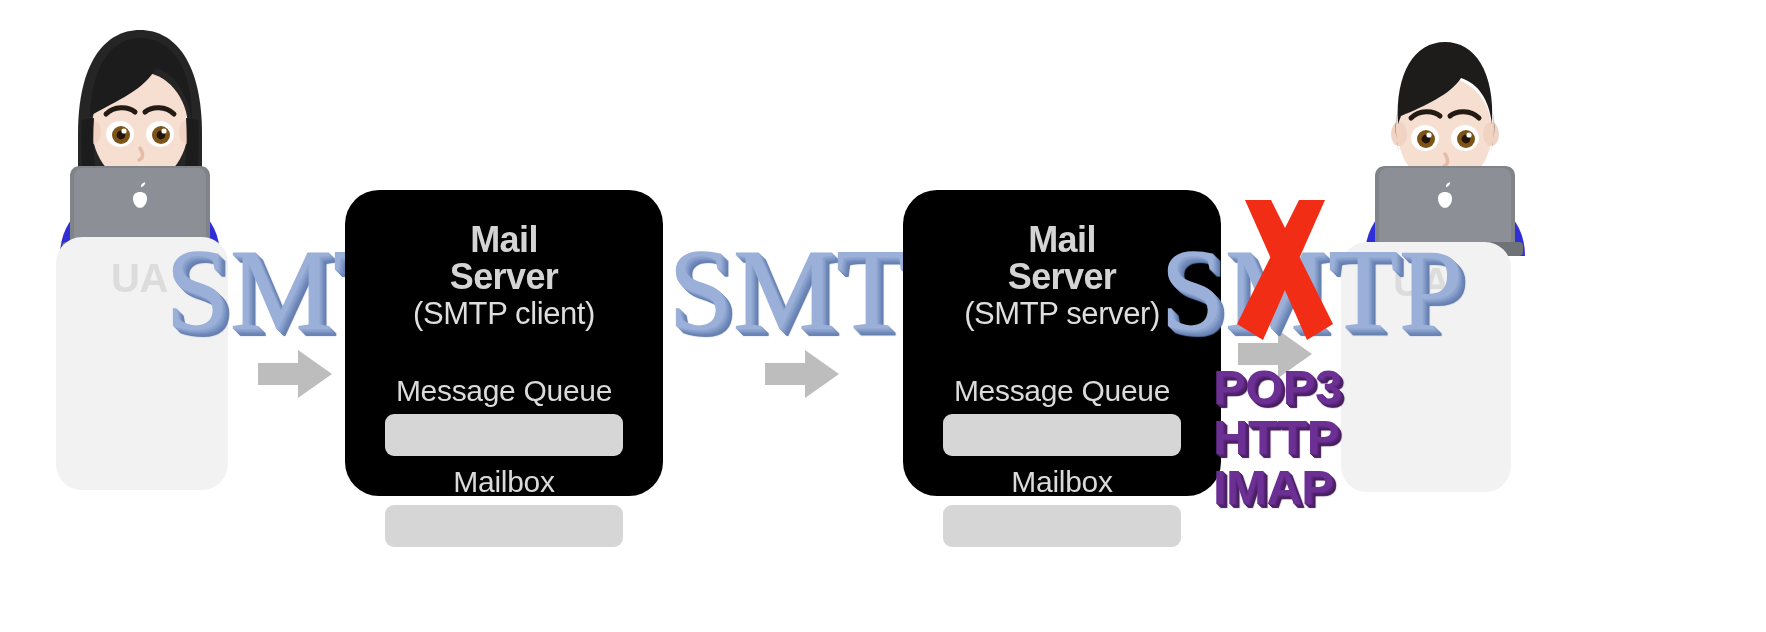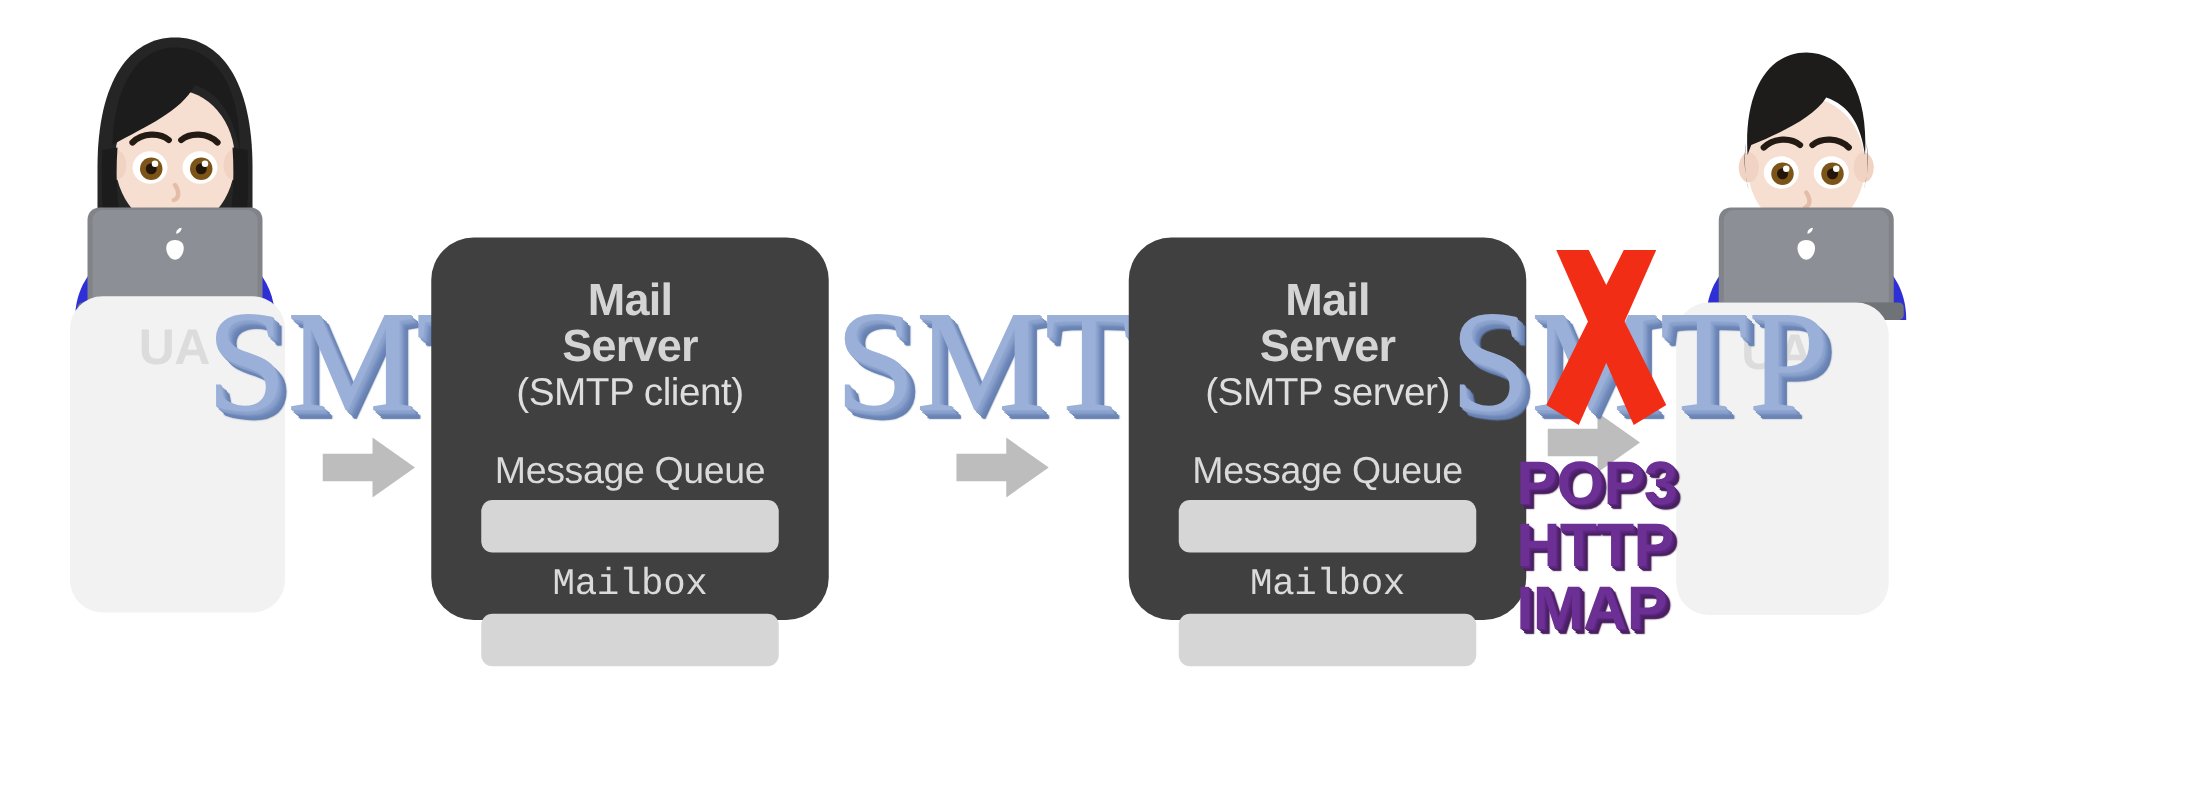--- a/index.html
+++ b/index.html
@@ -31,21 +31,21 @@
     font-weight: bold;
     font-size: 40px;
     color: #dcdcdc;
     letter-spacing: -0.5px;
     line-height: 1;
     white-space: nowrap;
   }
 
   
   .server-panel {
-    background: #404040;
+    background: #000000;
     border-radius: 34px;
     padding-top: 32px;
   }
   .server-title {
     text-align: center;
     font-family: "Liberation Sans", sans-serif;
     font-weight: bold;
     font-size: 36px;
     line-height: 1.02;
     color: #d4d4d4;
@@ -59,22 +59,22 @@
     line-height: 1.25;
     letter-spacing: -0.4px;
   }
   .queue-label, .mailbox-label {
     text-align: center;
     font-family: "Liberation Sans", sans-serif;
     font-size: 30px;
     color: #dadada;
     letter-spacing: -0.3px;
   }
-  .queue-label { margin-top: 26px; }
-  .mailbox-label { margin-top: 9px; font-family: Liberation Mono, monospace; }
+  .queue-label { margin-top: 40px; }
+  .mailbox-label { margin-top: 9px; }
   .slot-bar {
     height: 42px;
     background: #d6d6d6;
     border-radius: 9px;
     margin: 6px auto 0 auto;
   }
 
   
   .wordart {
     font-family: "Liberation Serif", serif;

